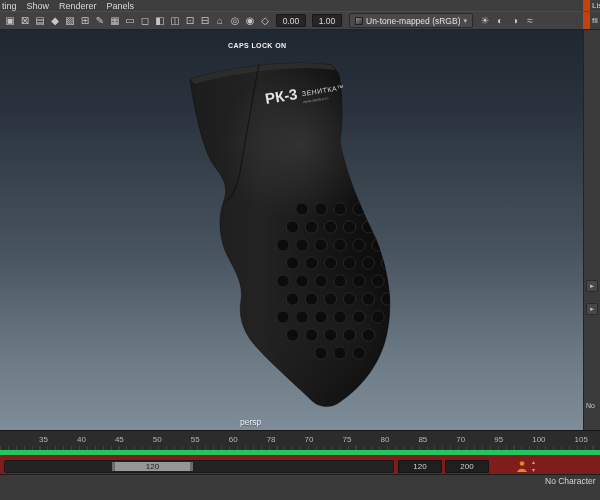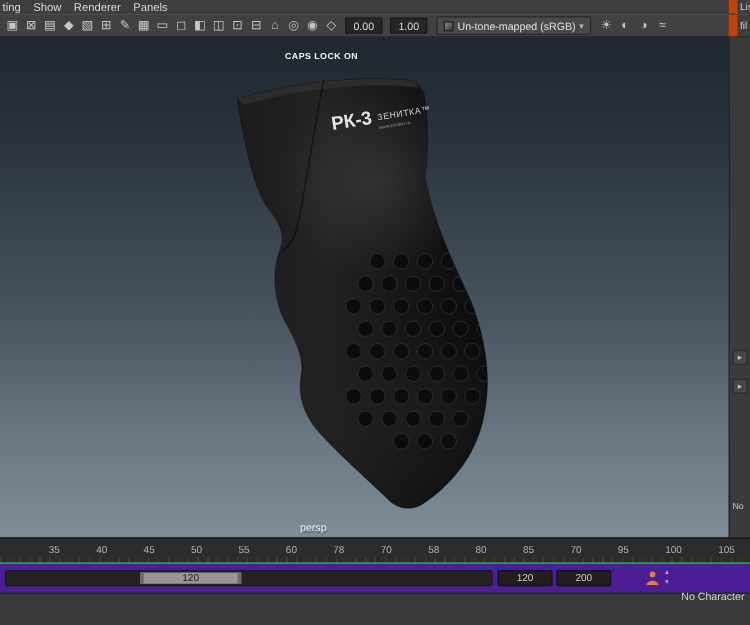--- a/index.html
+++ b/index.html
@@ -38,21 +38,21 @@
   .strip-label { position:absolute; top:372px; left:2px; font-size:7px; color:#c8c8c8; }
 
   
   .timeline { height:20px; background:#2c2c2c; border-top:1px solid #161616; position:relative; }
   .ticks { display:flex; justify-content:space-between; align-items:center; height:100%; padding:0 12px 3px 24px; }
   .tick { font-size:8px; color:#b4b4b4;margin-left:15px; }
   .timeline::after { content:""; position:absolute; left:0; right:0; bottom:0; height:4px;
     background:repeating-linear-gradient(90deg,#4e4e4e 0px,#4e4e4e 1px,transparent 1px,transparent 7.9px); opacity:.55; }
 
   
-  .range-row { height:24px; background:#4c1d95; border-top:1px solid #22c55e; position:relative; }
+  .range-row { height:24px; background:#7f1d1d; border-top:5px solid #22c55e; position:relative; }
   .range-track { position:absolute; left:4px; top:5px; width:390px; height:13px; background:#232323; border:1px solid #1a1a1a; border-radius:2px; }
   .range-chunk { position:absolute; left:107px; top:1px; width:81px; height:9px; background:#969696; border-radius:1px; display:flex; align-items:center; justify-content:center; }
   .range-chunk span { font-size:8px; color:#1a1a1a; line-height:9px; }
   .range-chunk::before,.range-chunk::after { content:""; position:absolute; top:0; width:3px; height:100%; background:#6a6a6a; }
   .range-chunk::before { left:0; } .range-chunk::after { right:0; }
   .rfield { position:absolute; top:5px; width:44px; height:13px; background:#1f1f1f; border:1px solid #141414; color:#cfcfcf; font-size:8px; display:flex; align-items:center; justify-content:center; border-radius:1px; }
   .f1 { left:398px; } .f2 { left:445px; }
   .char-icon { position:absolute; left:515px; top:5px; width:14px; height:14px; }
   .spinners { position:absolute; left:532px; top:4px; display:flex; flex-direction:column; line-height:1; }
   .spinners span { font-size:6px; color:#a9a9a9; height:8px; }
@@ -225,21 +225,21 @@
     <div class="ticks">
 
     <span class="tick">35</span>
         <span class="tick">40</span>
         <span class="tick">45</span>
         <span class="tick">50</span>
         <span class="tick">55</span>
         <span class="tick">60</span>
         <span class="tick">78</span>
         <span class="tick">70</span>
-        <span class="tick">58</span>
+        <span class="tick">75</span>
         <span class="tick">80</span>
         <span class="tick">85</span>
         <span class="tick">70</span>
         <span class="tick">95</span>
         <span class="tick">100</span>
         <span class="tick">105</span>
       </div>
   </div>
 
   <div class="range-row">

